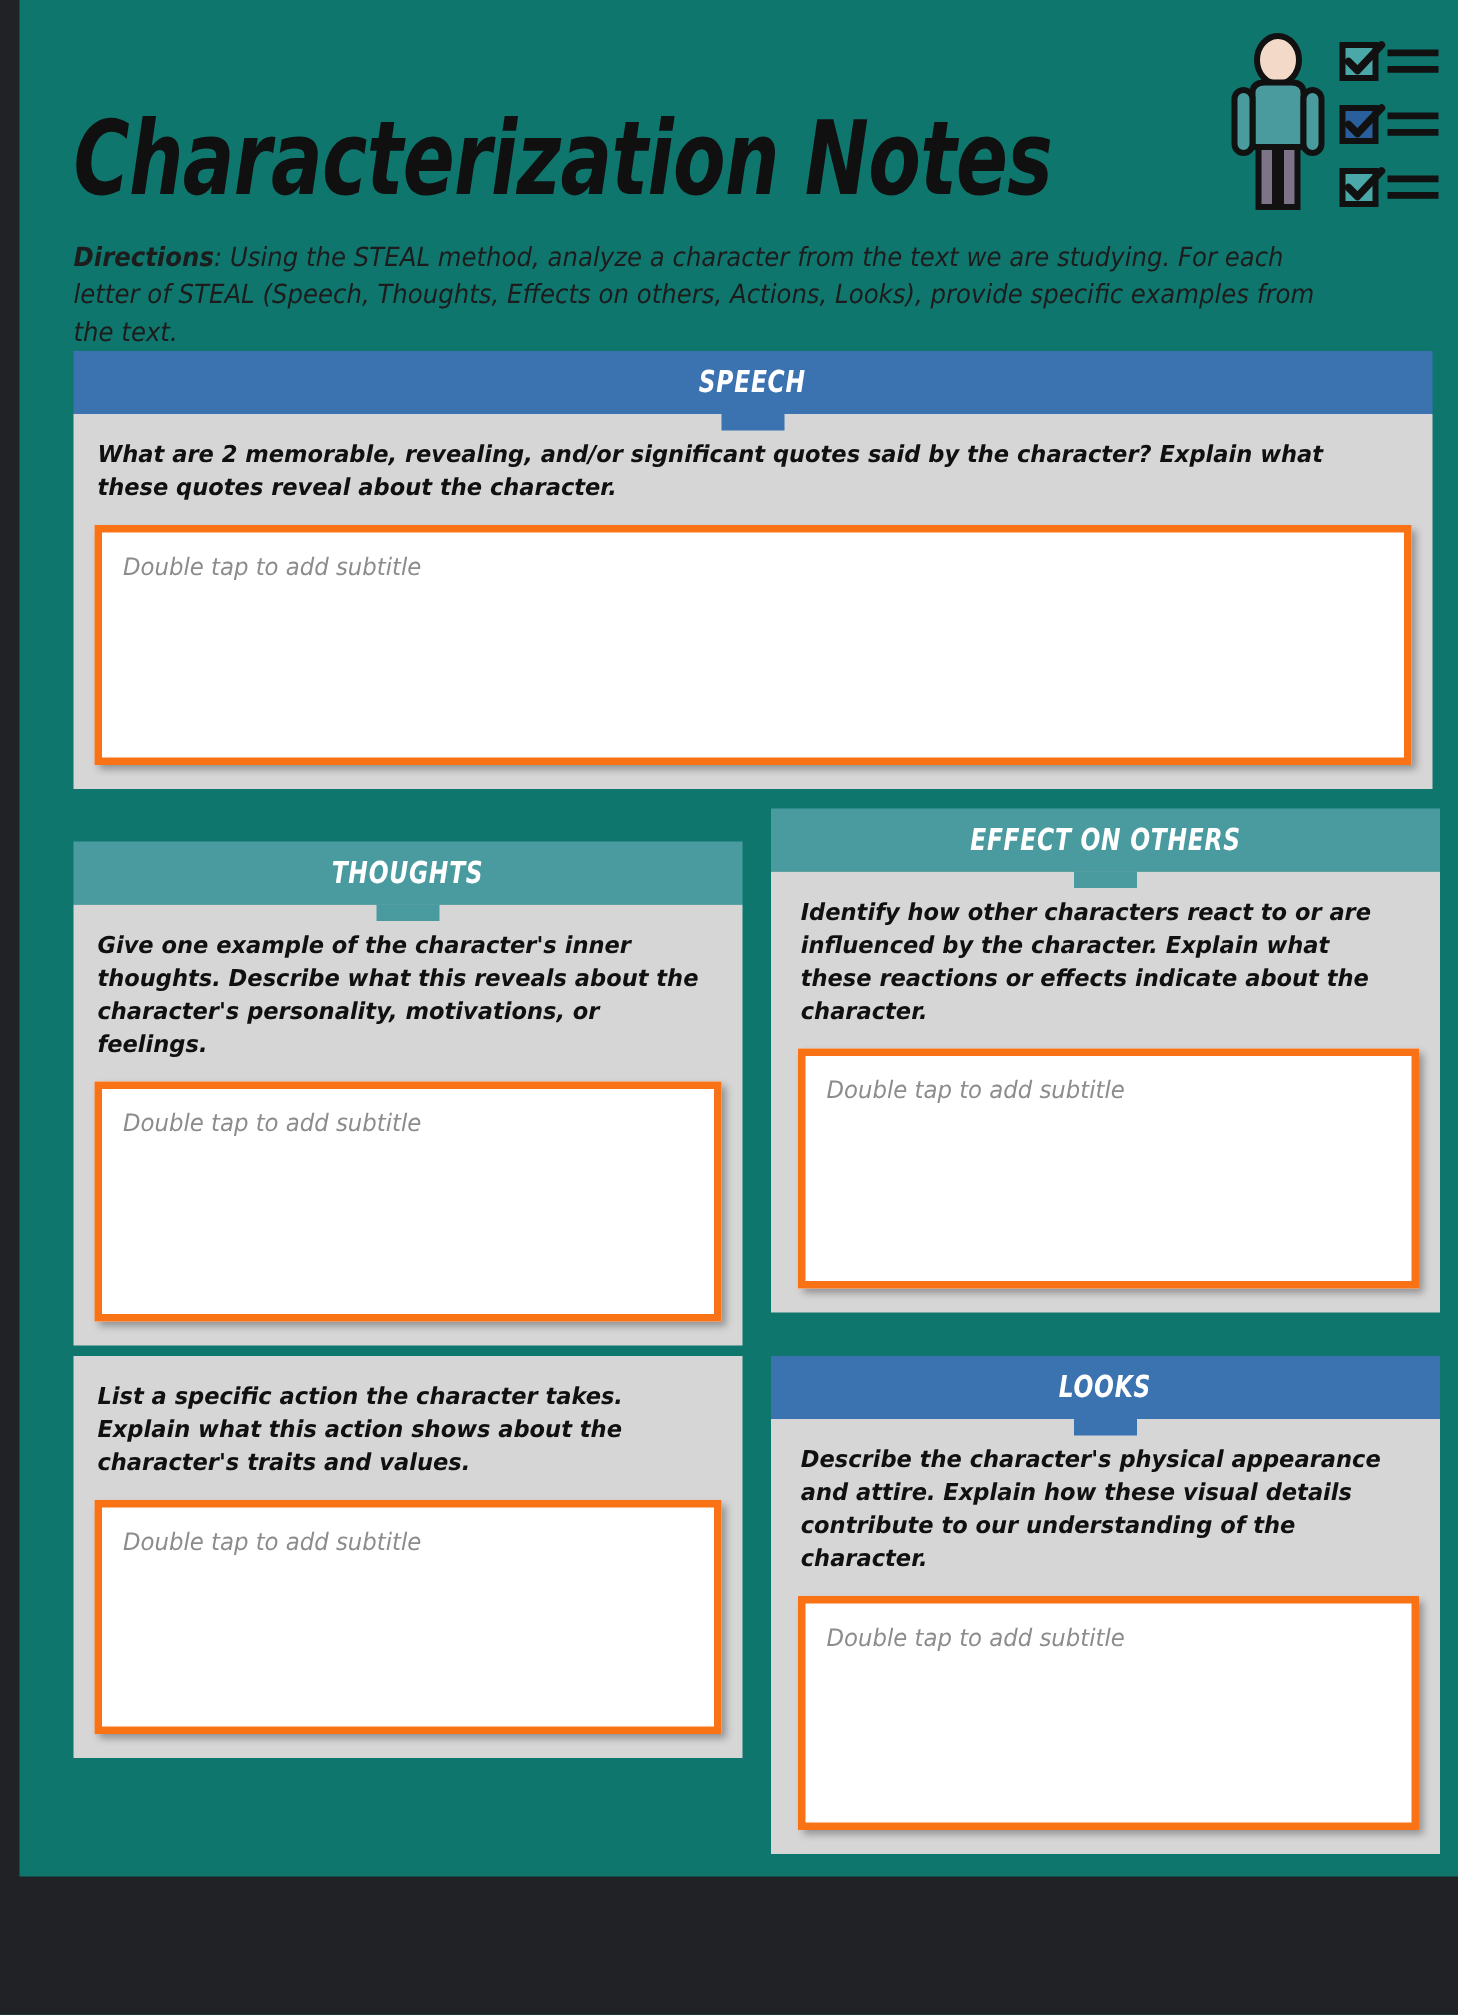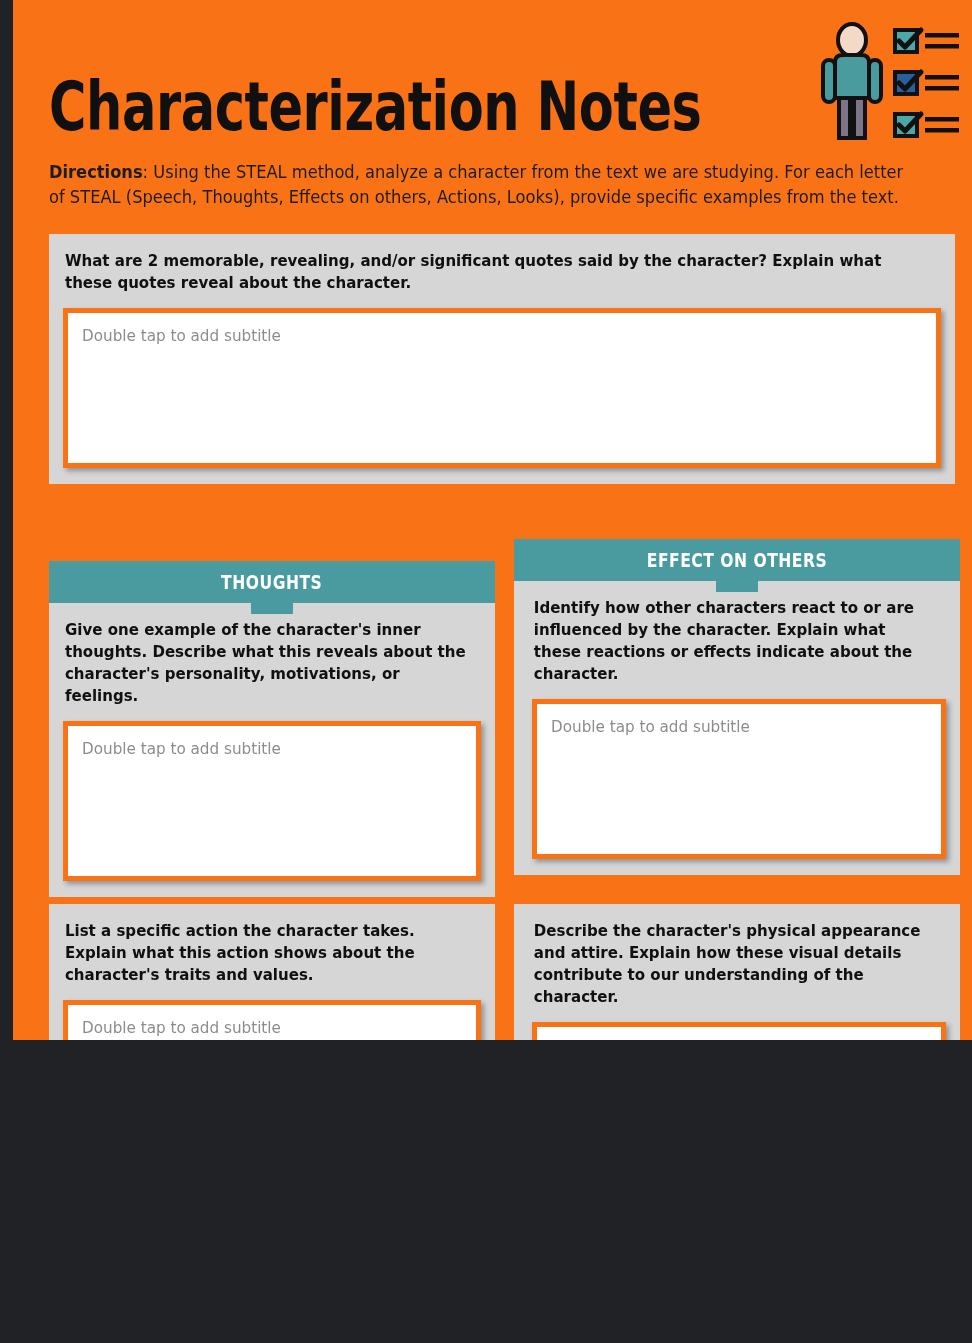--- a/index.html
+++ b/index.html
@@ -10,23 +10,24 @@
     background: #202225;
     font-family: "Liberation Sans", sans-serif;
     overflow: hidden;
   }
 
   #page {
     position: absolute;
     left: 13px;
     top: 0;
     width: 959px;
-    height: 1040px;
-    background: #f97316;
+    height: 1251px;
+    background: #0f766e;
     overflow: hidden;
+    font-style: italic;
   }
 
   
   .header {
     position: relative;
     padding: 0;
   }
 
   .title {
     position: absolute;
@@ -178,20 +179,24 @@
         <path d="M86 103 l6 6 l16 -17" fill="none" stroke="#111" stroke-width="5" stroke-linecap="round" stroke-linejoin="round"></path>
         <rect x="112" y="95" width="34" height="4.5" fill="#111"></rect>
         <rect x="112" y="106" width="34" height="4.5" fill="#111"></rect>
       </svg>
     </div>
   </div>
 
   <div class="directions"><b>Directions</b><span>: Using the STEAL method, analyze a character from the text we are studying. For each letter of STEAL (Speech, Thoughts, Effects on others, Actions, Looks), provide specific examples from the text.</span></div>
 
   <div class="section" id="sec-speech">
+    <div class="banner blue-bg">
+      <span class="banner-label">SPEECH</span>
+      <div class="notch blue-bg"></div>
+    </div>
     <div class="gray-panel">
       <div class="prompt">What are 2 memorable, revealing, and/or significant quotes said by the character? Explain what these quotes reveal about the character.</div>
       <div class="subtitle-box">
         <div class="subtitle-text">Double tap to add subtitle</div>
       </div>
     </div>
   </div>
 
   <div class="section" id="sec-thoughts">
     <div class="banner teal-bg">
@@ -222,20 +227,24 @@
   <div class="section" id="sec-actions">
     <div class="gray-panel">
       <div class="prompt">List a specific action the character takes. Explain what this action shows about the character's traits and values.</div>
       <div class="subtitle-box">
         <div class="subtitle-text">Double tap to add subtitle</div>
       </div>
     </div>
   </div>
 
   <div class="section" id="sec-looks">
+    <div class="banner blue-bg">
+      <span class="banner-label">LOOKS</span>
+      <div class="notch blue-bg"></div>
+    </div>
     <div class="gray-panel">
       <div class="prompt">Describe the character's physical appearance and attire. Explain how these visual details contribute to our understanding of the character.</div>
       <div class="subtitle-box">
         <div class="subtitle-text">Double tap to add subtitle</div>
       </div>
     </div>
   </div>
 
 </div>
 

